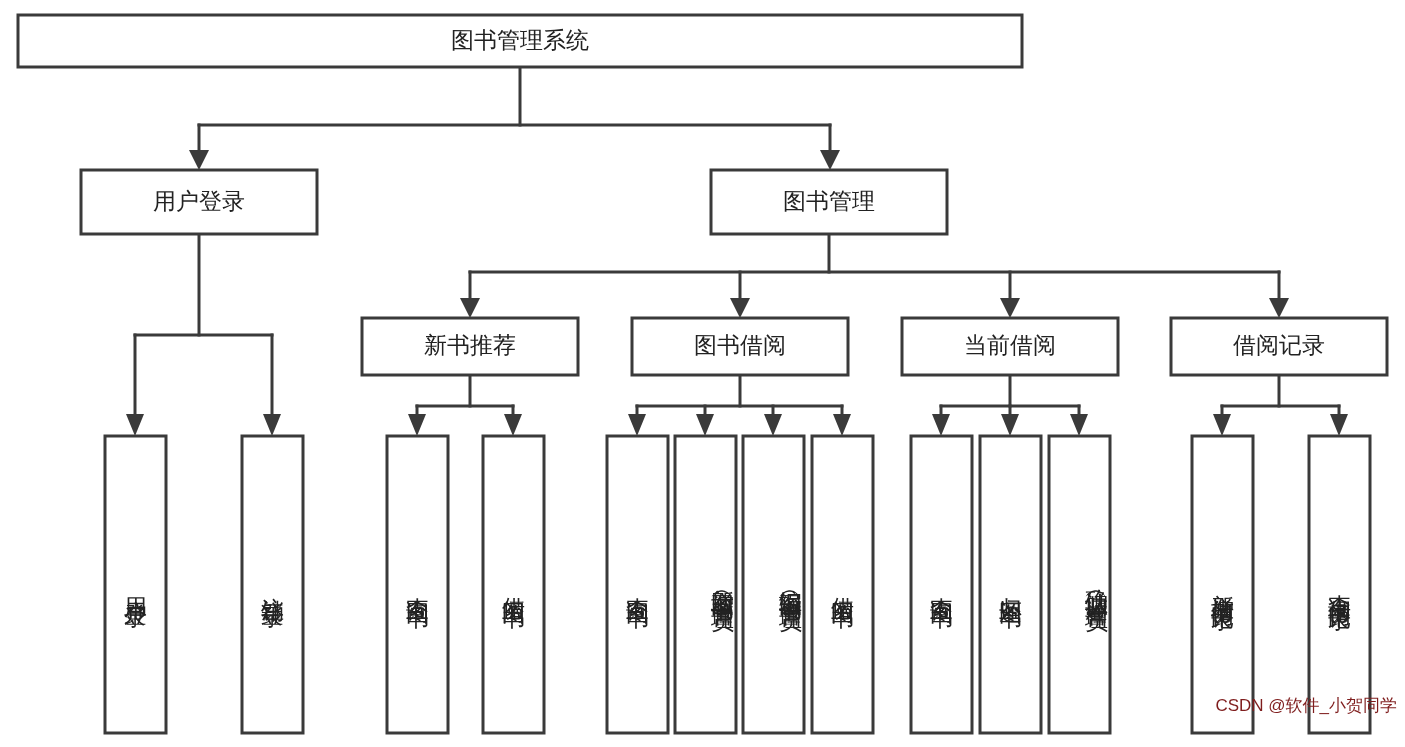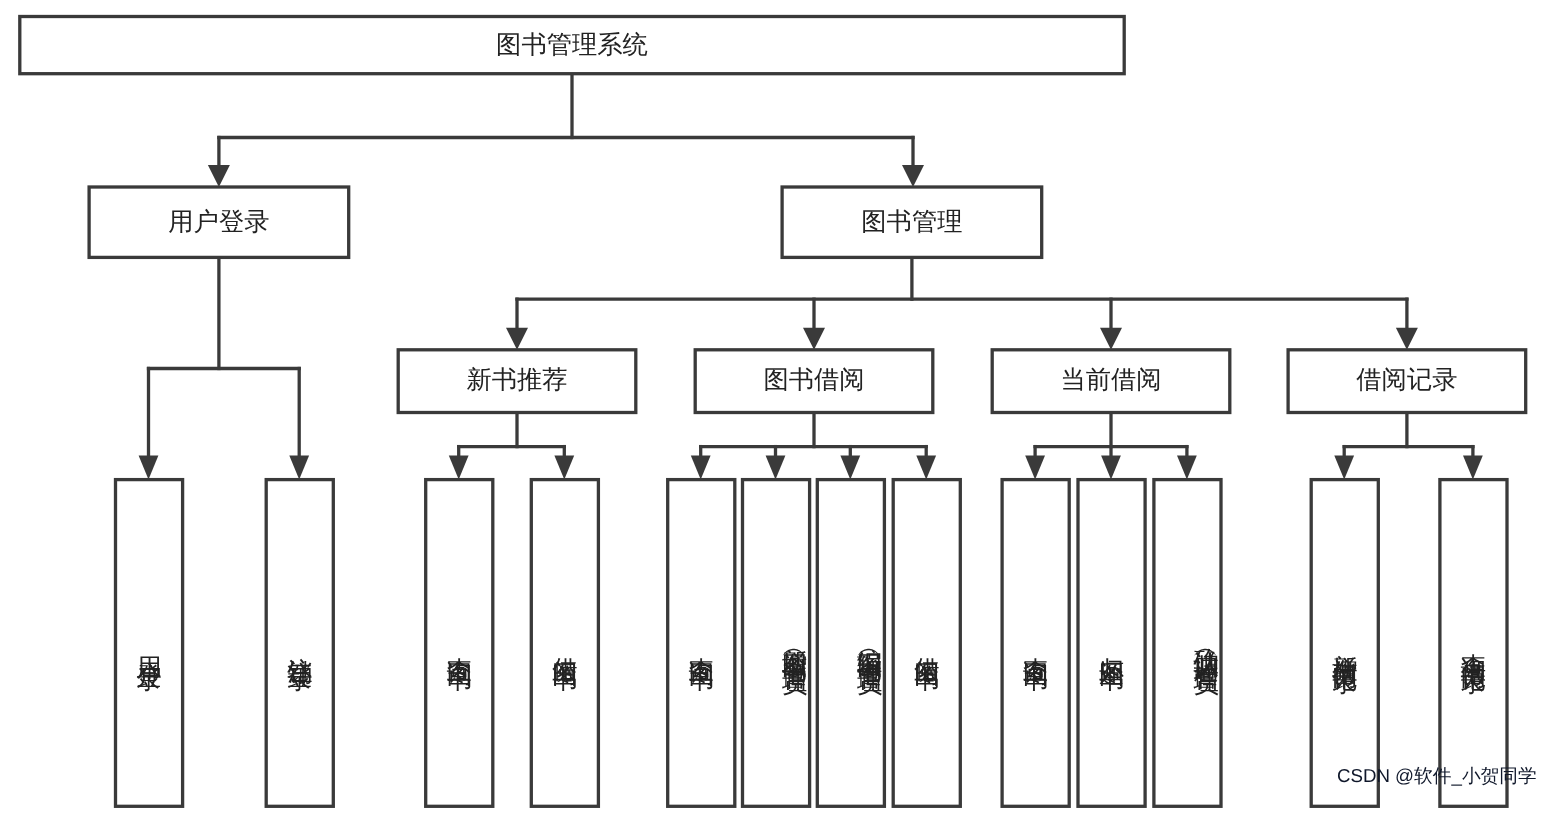--- a/index.html
+++ b/index.html
@@ -64,21 +64,21 @@
     justify-content: center;
     white-space: nowrap;
     pointer-events: none;
   }
   .watermark {
     position: absolute;
     right: 8px;
     bottom: 6px;
     font-family: "Liberation Sans", "DejaVu Sans", sans-serif;
     font-size: 17px;
-    color: #0f172a;
+    color: #7f1d1d;
     white-space: nowrap;
   }
 </style>
 </head>
 <body>
 
 <div id="diagram-root">
 
   <svg id="flow-svg" viewBox="0 0 1405 747">
 

